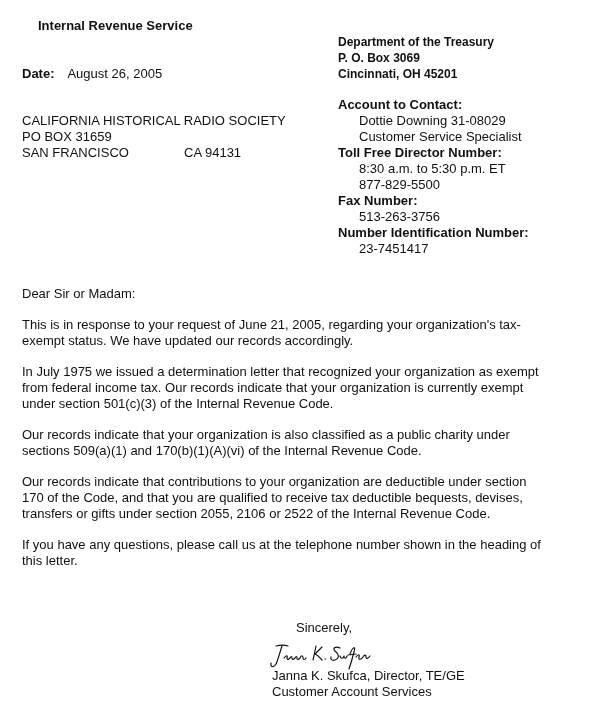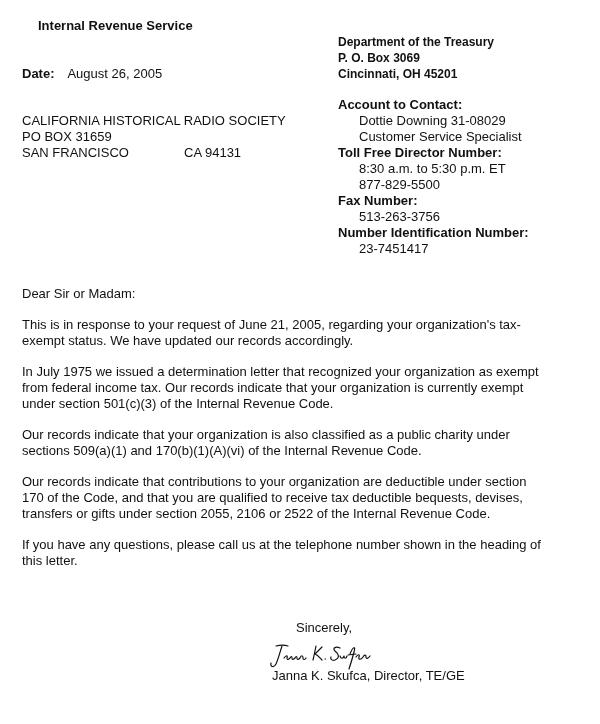--- a/index.html
+++ b/index.html
@@ -109,13 +109,14 @@
     <path d="M72 6 C 68 4, 64 6, 67 9 C 71 12, 72 16, 67 18 C 64 19, 62 17, 63 15"></path>
     <path d="M72 14 c 1 3, 3 3, 4 0 c 0 3, 2 3, 3 0"></path>
     <path d="M82 12 C 85 4, 88 4, 86 10 C 84 18, 82 24, 81 27"></path>
     <path d="M80 13 l 8 -1"></path>
     <path d="M88 15 c 2 -3, 4 -3, 3 0 c -1 3, 2 3, 4 0 c 1 -2, 3 -3, 3 0 c 0 2, 2 2, 4 -1"></path>
   </g>
 </svg>
 
 <div class="abs" id="signer">
   <div>Janna K. Skufca, Director, TE/GE</div>
+  <div>Customer Account Services</div>
 </div>
 
 </body></html>

